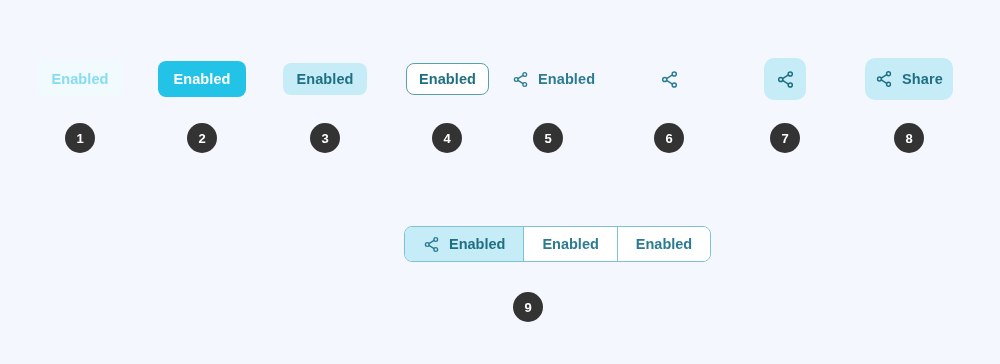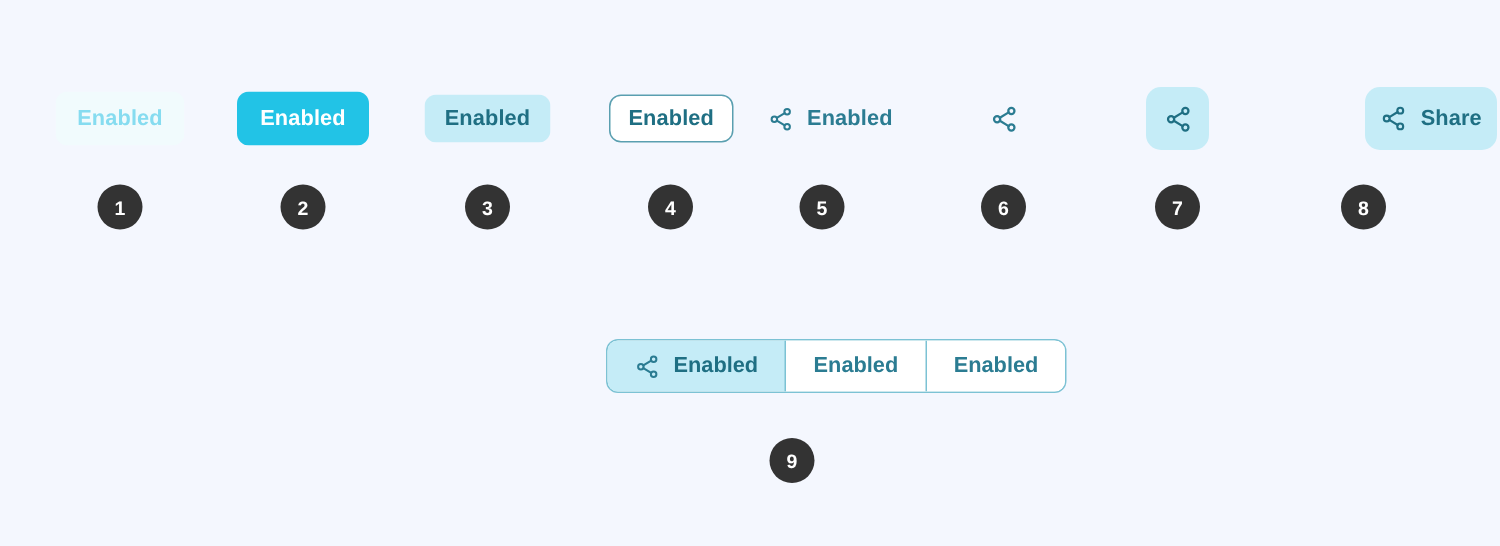--- a/index.html
+++ b/index.html
@@ -133,21 +133,21 @@
   <div class="btn v-softicon" style="left:764px; top:58px; width:42px; height:42px;">
     <svg class="ico" width="19" height="19" viewBox="0 0 24 24" fill="none" stroke="#1f6f83" stroke-width="1.9" stroke-linecap="round" stroke-linejoin="round">
       <circle cx="18" cy="5" r="2.6"></circle>
       <circle cx="6" cy="12" r="2.6"></circle>
       <circle cx="18" cy="19" r="2.6"></circle>
       <line x1="8.3" y1="10.8" x2="15.7" y2="6.2"></line>
       <line x1="8.3" y1="13.2" x2="15.7" y2="17.8"></line>
     </svg>
   </div>
 
-  <div class="btn v-soft" style="left:910px; top:58px; width:88px; height:42px; border-radius:10px;justify-content:center;">
+  <div class="btn v-soft" style="left:865px; top:58px; width:88px; height:42px; border-radius:10px;justify-content:center;">
     <svg class="ico" width="18" height="18" viewBox="0 0 24 24" fill="none" stroke="#1f6f83" stroke-width="1.9" stroke-linecap="round" stroke-linejoin="round">
       <circle cx="18" cy="5" r="2.6"></circle>
       <circle cx="6" cy="12" r="2.6"></circle>
       <circle cx="18" cy="19" r="2.6"></circle>
       <line x1="8.3" y1="10.8" x2="15.7" y2="6.2"></line>
       <line x1="8.3" y1="13.2" x2="15.7" y2="17.8"></line>
     </svg>
     <span>Share</span>
   </div>
 

